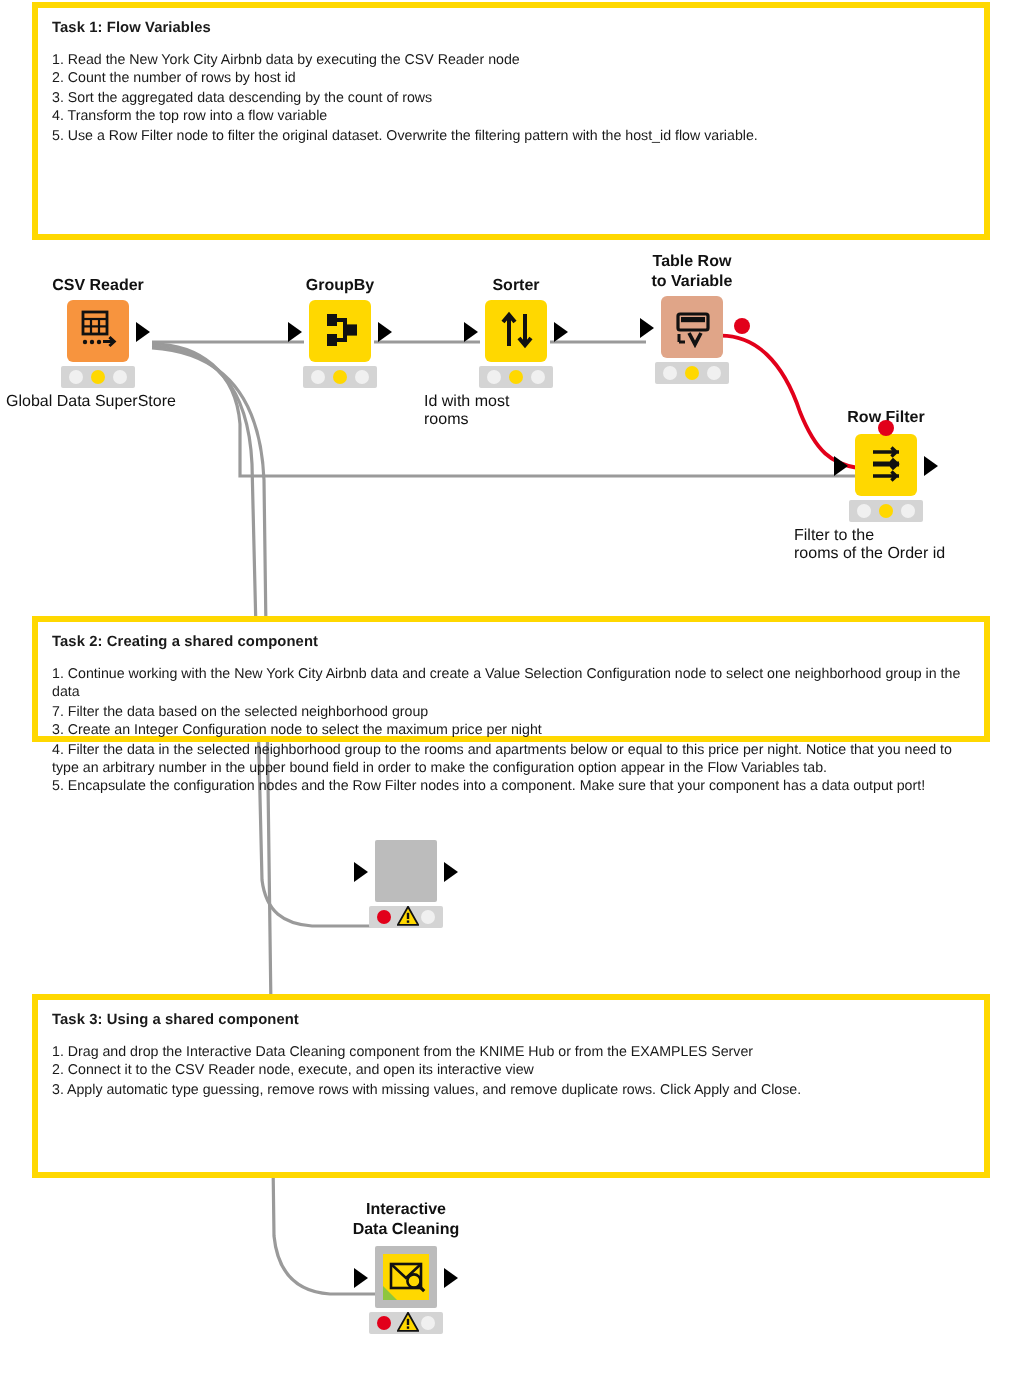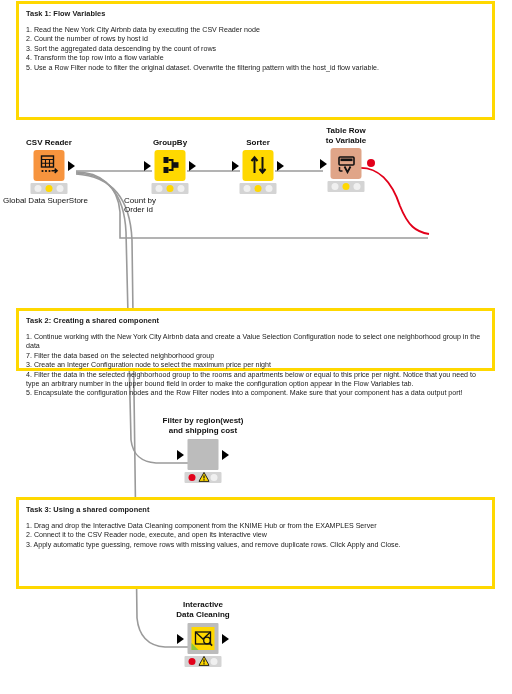--- a/index.html
+++ b/index.html
@@ -236,41 +236,41 @@
         </svg>
       </div>
       <div class="port in"></div>
       <div class="port out"></div>
       <div class="status">
         <span class="led"></span>
         <span class="led yellow"></span>
         <span class="led"></span>
       </div>
     </div>
-    <div class="node-sub">Count by
-Order id</div>
   </div>
 
   <div class="node" style="left:212px; top:138px;">
     <div class="node-title">Sorter</div>
     <div class="node-body">
       <div class="node-icon">
         <svg width="20" height="20" viewBox="0 0 20 20">
           <path d="M6,18 L6,3 M3,6 L6,2.4 L9,6" stroke="#111" stroke-width="2" fill="none" stroke-linejoin="miter"></path>
           <path d="M14,2 L14,17 M11,14 L14,17.6 L17,14" stroke="#111" stroke-width="2" fill="none" stroke-linejoin="miter"></path>
         </svg>
       </div>
       <div class="port in"></div>
       <div class="port out"></div>
       <div class="status">
         <span class="led"></span>
         <span class="led yellow"></span>
         <span class="led"></span>
       </div>
     </div>
+    <div class="node-sub">Id with most
+rooms</div>
   </div>
 
   <div class="node" style="left:300px; top:126px;">
     <div class="node-title">Table Row
 to Variable</div>
     <div class="node-body" style="margin-top:3px;">
       <div class="node-icon tan">
         <svg width="20" height="20" viewBox="0 0 20 20">
           <rect x="2.5" y="3" width="15" height="8" rx="1" fill="none" stroke="#111" stroke-width="1.6"></rect>
           <rect x="4" y="4.5" width="12" height="2.6" fill="#111"></rect>
@@ -282,24 +282,44 @@
       <div class="port varout"></div>
       <div class="status">
         <span class="led"></span>
         <span class="led yellow"></span>
         <span class="led"></span>
       </div>
     </div>
     <div class="node-sub"></div>
   </div>
 
+  <div class="node" style="left:397px; top:204px;">
+    <div class="node-title">Row Filter</div>
+    <div class="node-body" style="margin-top:3px;">
+      <div class="node-icon">
+        <svg width="20" height="20" viewBox="0 0 20 20">
+          <path d="M3,4 L16,4 M12.2,1.8 L14.6,4 L12.2,6.2" stroke="#111" stroke-width="1.7" fill="none"></path>
+          <path d="M3,10 L16,10 M12.2,7.8 L14.6,10 L12.2,12.2" stroke="#111" stroke-width="2.4" fill="none"></path>
+          <path d="M3,16 L16,16 M12.2,13.8 L14.6,16 L12.2,18.2" stroke="#111" stroke-width="1.7" fill="none"></path>
+        </svg>
+      </div>
+      <div class="port in"></div>
+      <div class="port out"></div>
+      <div class="port varin" style="left:42px; top:-7px;"></div>
+      <div class="status">
+        <span class="led"></span>
+        <span class="led yellow"></span>
+        <span class="led"></span>
+      </div>
+    </div>
+    <div class="node-sub">Filter to the
+rooms of the Order id</div>
+  </div>
 
   <div class="node" style="left:157px; top:416px;">
-    <div class="node-title">Filter by region(west)
-and shipping cost</div>
     <div class="node-body" style="margin-top:4px;">
       <div class="node-icon grey"></div>
       <div class="port in"></div>
       <div class="port out"></div>
       <div class="status">
         <span class="led red"></span>
         <span class="led warn">
           <svg width="11" height="10" viewBox="0 0 11 10" style="display:block;margin-top:-1px;">
             <path d="M5.5,0.4 L10.6,9.4 L0.4,9.4 Z" fill="#ffd800" stroke="#111" stroke-width="0.9"></path>
             <rect x="4.9" y="3.4" width="1.2" height="3.1" fill="#111"></rect>

